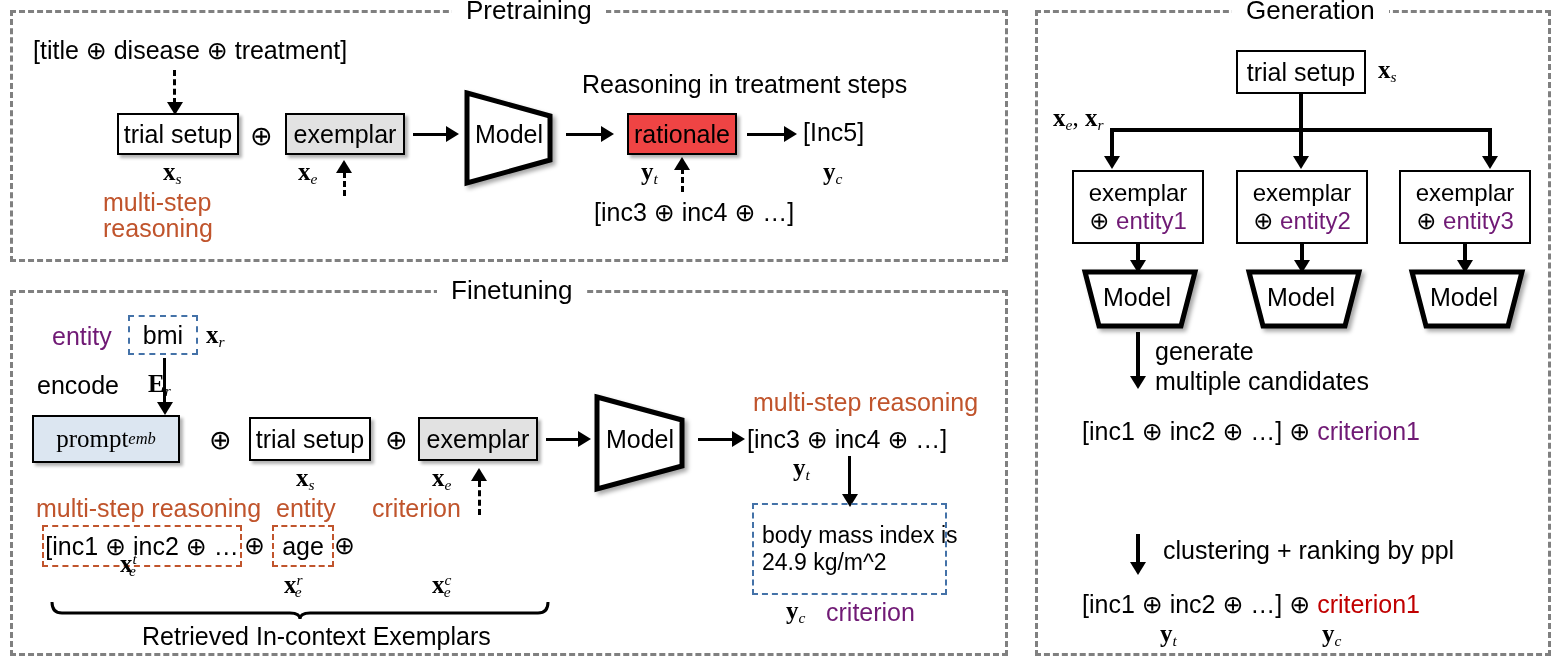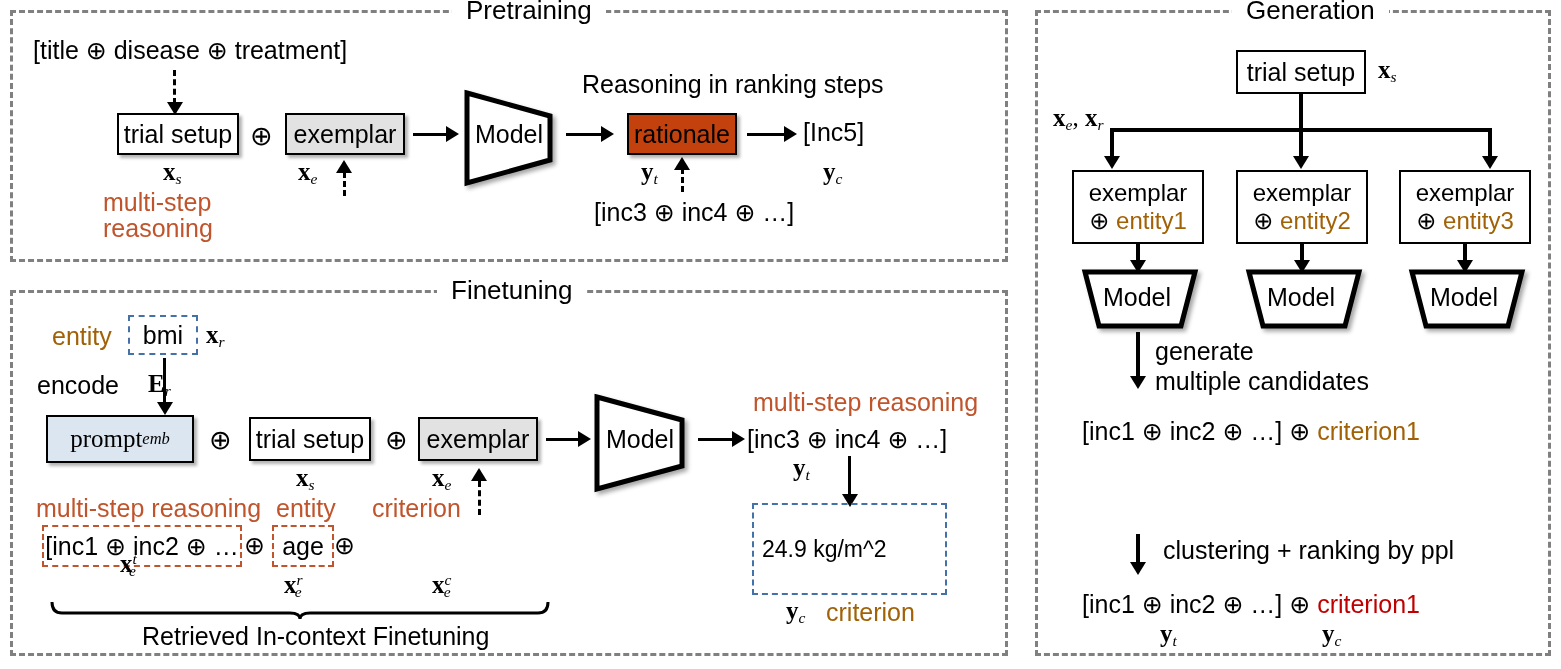--- a/index.html
+++ b/index.html
@@ -8,32 +8,32 @@
 
   
   .panel{position:absolute;border:3px dashed #808080;box-sizing:border-box;}
   .panel-title{position:absolute;background:#fff;padding:0 14px;font-size:26px;line-height:28px;white-space:nowrap;}
 
   
   .box{position:absolute;box-sizing:border-box;border:2.5px solid #000;background:#fff;
        display:flex;align-items:center;justify-content:center;font-size:25px;white-space:nowrap;
        box-shadow:3px 3px 3px rgba(0,0,0,.30);}
   .box.gray{background:#e2e2e2;}
-  .box.green{background:#c2410c;}
+  .box.green{background:#ef4444;}
   .box.blue{background:#dce6f1;}
   .box.noshadow{box-shadow:none;}
 
   .dbox{position:absolute;box-sizing:border-box;border:2.5px dashed #c0542c;background:transparent;
         display:flex;align-items:center;justify-content:center;font-size:25px;white-space:nowrap;}
   .dbox.bl{border-color:#4472a8;}
 
   
   .txt{position:absolute;font-size:25px;white-space:nowrap;line-height:1.15;}
   .txt.or{color:#c0542c;}
-  .txt.bl{color:#a16207;}
+  .txt.bl{color:#701a75;}
   .txt.rd{color:#c00000;}
   .math{position:absolute;font-family:"Liberation Serif",serif;font-size:25px;white-space:nowrap;}
   .math b{font-weight:700;font-style:normal;}
   .math sub{font-size:.62em;font-style:italic;vertical-align:-.28em;}
   .math sup{font-size:.62em;font-style:italic;vertical-align:.50em;}
 
   
   .ln{position:absolute;background:#000;}
   .ln.h{height:3px;}
   .ln.v{width:3px;}
@@ -78,21 +78,21 @@
   <div class="trap" style="left:462px;top:88px;width:88px;height:92px;">
     <svg width="96" height="100" viewBox="0 0 96 100" aria-hidden="true">
       <polygon points="5,5 88,28 88,72 5,95" fill="#fff" stroke="#000" stroke-width="5" style="filter:drop-shadow(3px 3px 2px rgba(0,0,0,.35));"></polygon>
     </svg>
     <span style="margin-left:6px;">Model</span>
   </div>
 
   <div class="ln h" style="left:566px;top:133px;width:37px;"></div>
   <div class="ahead r" style="left:601px;top:126px;"></div>
 
-  <div class="txt" style="left:582px;top:70px;">Reasoning in ranking steps</div>
+  <div class="txt" style="left:582px;top:70px;">Reasoning in treatment steps</div>
 
   <div class="box green" style="left:627px;top:113px;width:110px;height:42px;">rationale</div>
   <div class="math" style="left:641px;top:158px;"><b>y</b><sub>t</sub></div>
 
   <div class="ln h" style="left:747px;top:133px;width:40px;"></div>
   <div class="ahead r" style="left:784px;top:126px;"></div>
 
   <div class="txt" style="left:803px;top:118px;">[Inc5]</div>
   <div class="math" style="left:823px;top:158px;"><b>y</b><sub>c</sub></div>
 
@@ -112,21 +112,21 @@
 
   <div class="txt bl" style="left:52px;top:322px;">entity</div>
   <div class="dbox bl" style="left:128px;top:315px;width:70px;height:40px;">bmi</div>
   <div class="math" style="left:206px;top:321px;"><b>x</b><sub>r</sub></div>
 
   <div class="txt" style="left:37px;top:371px;">encode</div>
   <div class="math" style="left:140px;top:370px;margin-left:8px;"><b>E</b><sub>r</sub></div>
   <div class="ln v" style="left:163px;top:358px;height:48px;"></div>
   <div class="ahead d" style="left:157px;top:402px;"></div>
 
-  <div class="box blue" style="left:46px;top:415px;width:148px;height:48px;font-family:'Liberation Serif',serif;">
+  <div class="box blue" style="left:32px;top:415px;width:148px;height:48px;font-family:'Liberation Serif',serif;">
     <span>prompt</span>
       <span style="font-style:italic;font-size:.66em;vertical-align:-.3em;">emb</span>
   </div>
 
   <div class="oplus" style="left:209px;top:427px;">⊕</div>
 
   <div class="box" style="left:249px;top:417px;width:122px;height:44px;">trial setup</div>
   <div class="math" style="left:296px;top:464px;"><b>x</b><sub>s</sub></div>
 
   <div class="oplus" style="left:385px;top:427px;">⊕</div>
@@ -149,20 +149,21 @@
 
   <div class="txt or" style="left:753px;top:388px;">multi-step reasoning</div>
   <div class="txt" style="left:747px;top:425px;">[inc3 ⊕ inc4 ⊕ …]</div>
   <div class="math" style="left:793px;top:454px;"><b>y</b><sub>t</sub></div>
 
   <div class="ln v" style="left:848px;top:456px;height:42px;"></div>
   <div class="ahead d" style="left:842px;top:494px;"></div>
 
   <div class="dbox bl" style="left:752px;top:503px;width:195px;height:92px;flex-direction:column;align-items:flex-start;
               justify-content:center;padding:4px 8px;font-size:23px;">
+    <div>body mass index is</div>
     <div>24.9 kg/m^2</div>
   </div>
   <div class="math" style="left:786px;top:597px;"><b>y</b><sub>c</sub></div>
   <div class="txt bl" style="left:826px;top:598px;">criterion</div>
 
   <div class="txt or" style="left:36px;top:494px;">multi-step reasoning</div>
   <div class="txt or" style="left:276px;top:494px;">entity</div>
   <div class="txt or" style="left:372px;top:494px;">criterion</div>
 
   <div class="dash-v" style="left:478px;top:481px;height:34px;"></div>
@@ -175,21 +176,21 @@
 
   <div class="math" style="left:120px;top:550px;"><b>x</b><sup>t</sup><sub style="margin-left:-.5em;">e</sub></div>
   <div class="math" style="left:284px;top:571px;"><b>x</b><sup>r</sup><sub style="margin-left:-.5em;">e</sub></div>
   <div class="math" style="left:432px;top:571px;"><b>x</b><sup>c</sup><sub style="margin-left:-.5em;">e</sub></div>
 
   <div class="brace" style="left:50px;top:600px;width:500px;height:20px;">
     <svg width="500" height="20" viewBox="0 0 500 20" aria-hidden="true">
       <path d="M2,2 Q2,13 12,13 L240,13 Q250,13 250,19 Q250,13 260,13 L488,13 Q498,13 498,2" fill="none" stroke="#000" stroke-width="3"></path>
     </svg>
   </div>
-  <div class="txt" style="left:142px;top:622px;">Retrieved In-context Finetuning</div>
+  <div class="txt" style="left:142px;top:622px;">Retrieved In-context Exemplars</div>
 
   <div class="panel" style="left:1035px;top:10px;width:516px;height:646px;"></div>
   <div class="panel-title" style="left:1232px;top:-4px;">Generation</div>
 
   <div class="box noshadow" style="left:1236px;top:50px;width:130px;height:44px;">trial setup</div>
   <div class="math" style="left:1378px;top:56px;"><b>x</b><sub>s</sub></div>
 
   <div class="ln v" style="left:1299px;top:94px;height:36px;width:4px;"></div>
   <div class="ln h" style="left:1110px;top:128px;width:382px;height:4px;"></div>
   <div class="ln v" style="left:1110px;top:128px;height:32px;width:4px;"></div>

